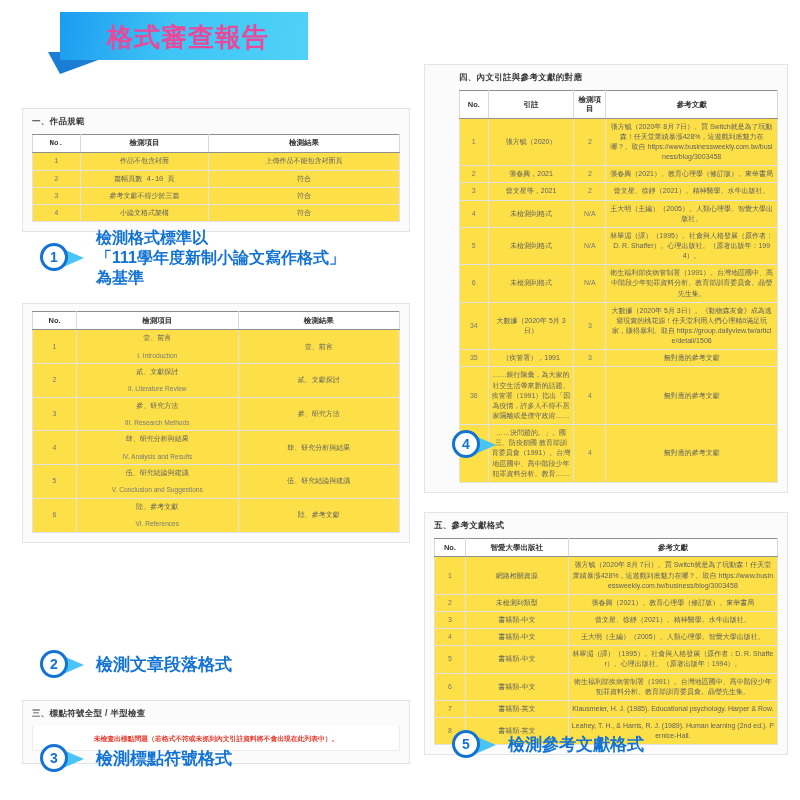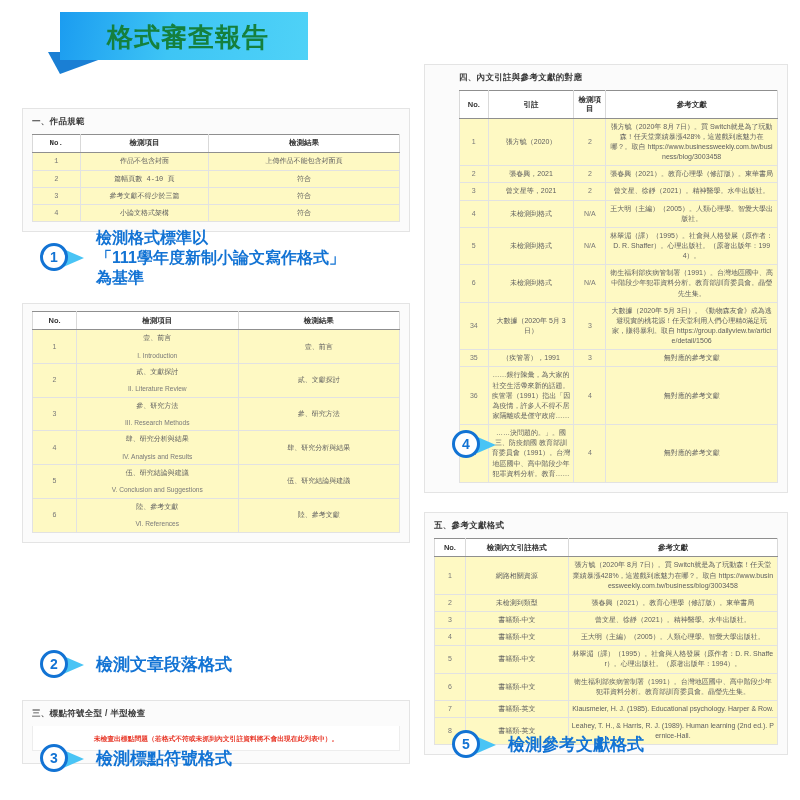--- a/index.html
+++ b/index.html
@@ -45,21 +45,21 @@
   #banner-title {
     position: absolute;
     left: 28px;
     top: 6px;
     width: 224px;
     height: 38px;
     line-height: 38px;
     text-align: center;
     font-size: 26px;
     font-weight: bold;
-    color: #15803d;
+    color: #ec4899;
     letter-spacing: 1px;
     white-space: nowrap;
   }
 
   
   .col {
     position: absolute;
     top: 0;
   }
   #left-col  { left: 22px;  width: 400px; }
@@ -78,21 +78,21 @@
     font-weight: bold;
     color: #3a3a3a;
     margin-bottom: 6px;
     letter-spacing: .3px;
   }
 
   
   table.rpt {
     width: 100%;
     border-collapse: collapse;
-    background: #fef9c3;
+    background: #fde047;
     table-layout: fixed;
   }
   table.rpt th {
     font-size: 7.5px;
     font-weight: bold;
     color: #333333;
     background: #ffffff;
     border: 1px solid #d9d9d9;
     border-top: 1px solid #8f8f8f;
     border-bottom: 1px solid #8f8f8f;
@@ -429,21 +429,21 @@
     <div class="section-title">五、參考文獻格式</div>
     <table class="rpt">
       <colgroup>
           <col style="width:9%">
           <col style="width:30%">
           <col style="width:61%">
         </colgroup>
       <thead>
         <tr>
           <th>No.</th>
-          <th>檢測內文引註格式</th>
+          <th>智愛大學出版社</th>
           <th>參考文獻</th>
         </tr>
       </thead>
       <tbody id="s5-body">
           <tr>
             <td class="no">1</td>
             <td>網路相關資源</td>
             <td>張方毓（2020年 8月 7日）。買 Switch就是為了玩動森！任天堂業績暴漲428%，這遊戲到底魅力在哪？。取自 https://www.businessweekly.com.tw/business/blog/3003458</td>
           </tr>
           <tr>

